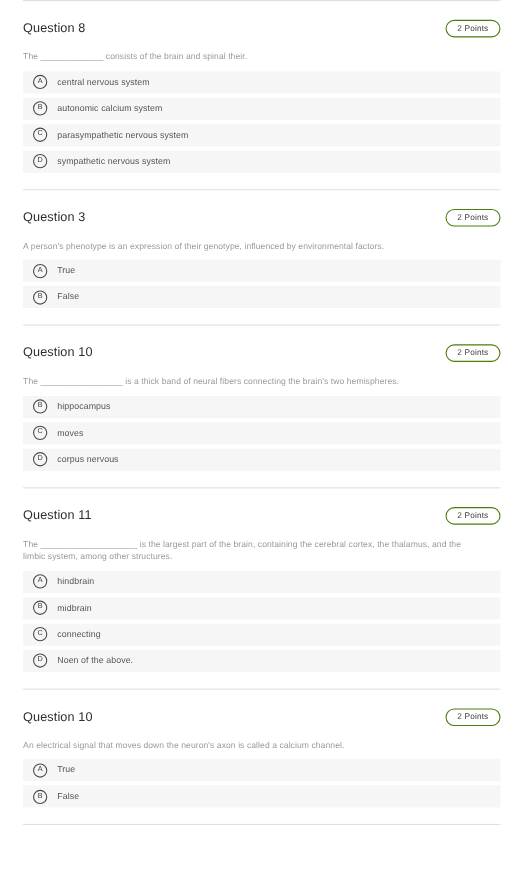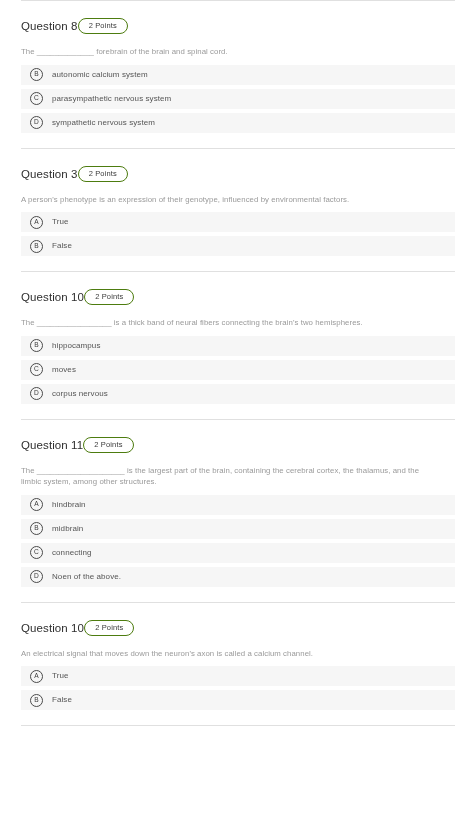--- a/index.html
+++ b/index.html
@@ -26,20 +26,21 @@
     width: 434px;
     margin: 0;
   }
   .question-block {
     padding-top: 16px;
     padding-bottom: 15px;
   }
   .q-head {
     display: flex;
     align-items: center;
+    justify-content: space-between;
     height: 18px;
     margin-bottom: 11px;
   }
   .q-title {
     font-size: 11.5px;
     font-weight: 400;
     color: #2e2e2e;
     letter-spacing: 0.1px;
     line-height: 18px;
     margin: 0;
@@ -103,22 +104,26 @@
 <body>
 
 <div class="page">
   <div class="divider"></div>
   <div id="questions-container">
       <div class="question-block">
         <div class="q-head">
           <div class="q-title">Question 8</div>
           <div class="points-badge">2 Points</div>
         </div>
-        <div class="q-prompt">The _____________ forebrain of the brain and spinal cord.</div>
-        <div class="options">
+        <div class="q-prompt">The _____________ consists of the brain and spinal their.</div>
+        <div class="options">
+          <div class="option-row">
+            <div class="opt-circle">A</div>
+            <div class="opt-text">central nervous system</div>
+          </div>
           <div class="option-row">
             <div class="opt-circle">B</div>
             <div class="opt-text">autonomic calcium system</div>
           </div>
           <div class="option-row">
             <div class="opt-circle">C</div>
             <div class="opt-text">parasympathetic nervous system</div>
           </div>
           <div class="option-row">
             <div class="opt-circle">D</div>

